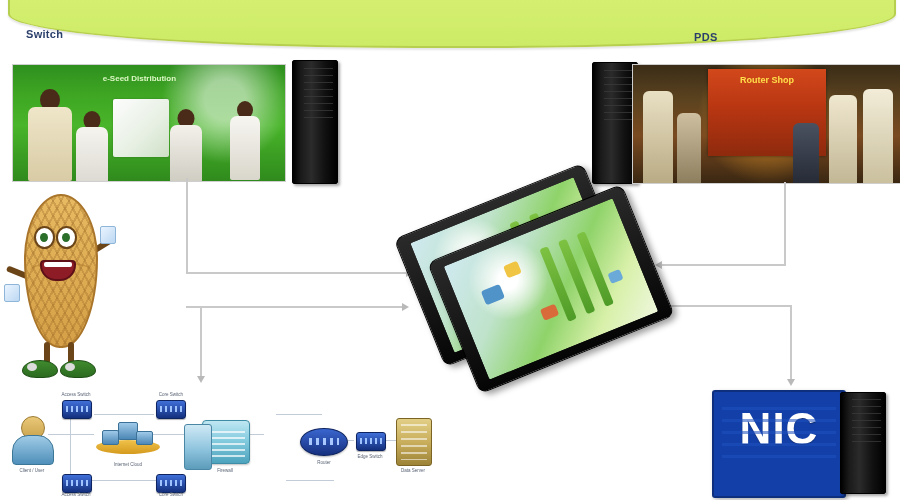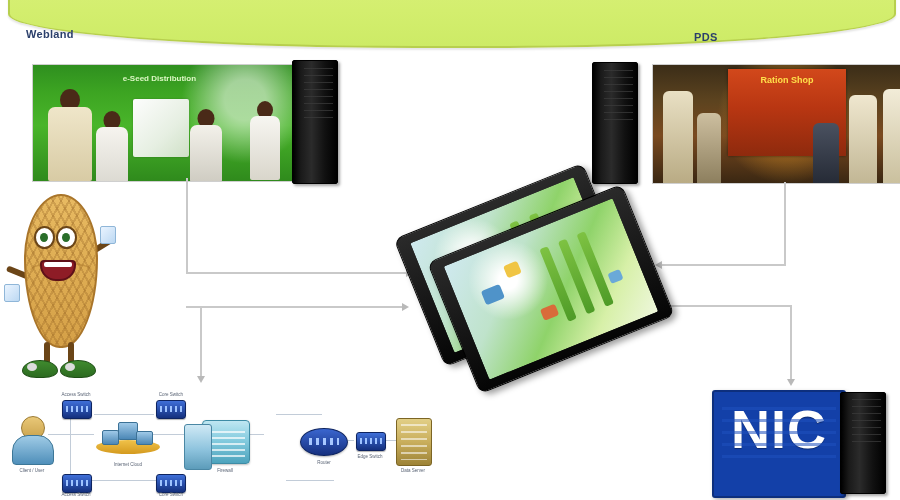--- a/index.html
+++ b/index.html
@@ -22,21 +22,21 @@
 
   
   .sec-label{
     position:absolute;font-size:11px;font-weight:bold;color:#2b3f6b;
     letter-spacing:.3px;white-space:nowrap;
   }
   .lbl-webland{left:26px;top:28px;}
   .lbl-pds{left:694px;top:31px;}
 
   
-  .photo{position:absolute;overflow:hidden;border:1px solid #cfcfcf;margin-left:20px;}
+  .photo{position:absolute;overflow:hidden;border:1px solid #cfcfcf;}
   .photo-webland{
     left:12px;top:64px;width:272px;height:116px;
     background:
       radial-gradient(circle at 78% 30%, rgba(255,255,255,.55) 0 9%, rgba(255,255,255,0) 28%),
       linear-gradient(180deg,#2f8f1f 0%,#3da522 24%,#49b52a 52%,#2f8a1c 100%);
   }
   .ph-txt{
     position:absolute;left:33%;top:9px;font-size:8px;font-weight:bold;
     color:#eaffd2;white-space:nowrap;opacity:.92;
   }
@@ -164,21 +164,21 @@
   
   .nic{
     position:absolute;left:712px;top:390px;width:130px;height:104px;
     background:linear-gradient(180deg,#1746b5 0%,#1340a8 70%,#0f3governor 100%);
     background-color:#1340a8;border:2px solid #0d2f7d;border-radius:3px;
     box-shadow:2px 2px 4px rgba(0,0,0,.3);
   }
   .nic-logo{
     position:absolute;left:8px;top:6px;right:8px;height:62px;
     display:flex;align-items:center;justify-content:center;
-    font-size:54px;font-weight:bold;color:#ffffff;letter-spacing:1px;
+    font-size:44px;font-weight:bold;color:#ffffff;letter-spacing:1px;
     line-height:1;text-shadow:0 1px 1px rgba(0,0,0,.35);
   }
   .nic-logo::before{
     content:"";position:absolute;inset:0;
     background:repeating-linear-gradient(180deg, rgba(255,255,255,0) 0 9px, rgba(30,80,190,.55) 9px 12px);
     pointer-events:none;
   }
   .nic-bar{
     position:absolute;left:6px;right:6px;bottom:5px;height:26px;
     background:linear-gradient(180deg,#1c4fc4,#14399c);
@@ -270,21 +270,21 @@
 </style>
 </head>
 <body>
 
 <div id="stage">
 
   <div class="banner">
     
   </div>
 
-  <div class="sec-label lbl-webland">Webland</div>
+  <div class="sec-label lbl-webland">Switch</div>
   <div class="sec-label lbl-pds">PDS</div>
 
   <div class="photo photo-webland">
     <div class="ph-txt">e-Seed Distribution</div>
     <div class="person" style="left:14px;width:46px;height:92px;">
       <div class="head" style="width:20px;height:22px;top:0;"></div>
       <div class="body" style="width:44px;height:74px;top:18px;background:linear-gradient(180deg,#efe6c9,#d8cba4);"></div>
     </div>
     <div class="person" style="left:62px;width:34px;height:70px;">
       <div class="head" style="width:17px;height:19px;top:0;"></div>
@@ -300,21 +300,21 @@
       <div class="body" style="width:30px;height:64px;top:15px;background:linear-gradient(180deg,#f7f6f1,#d9d6cb);"></div>
     </div>
   </div>
 
   <div class="tower tower-webland"></div>
 
   <div class="tower tower-pds"></div>
 
   <div class="photo photo-pds">
     <div class="pds-banner-sign">
-      <div class="pds-sign-txt">Ration Shop</div>
+      <div class="pds-sign-txt">Router Shop</div>
     </div>
     <div class="pds-fig" style="left:10px;width:30px;height:92px;background:linear-gradient(180deg,#e9e0c4,#b9ab84);"></div>
     <div class="pds-fig" style="left:44px;width:24px;height:70px;background:linear-gradient(180deg,#cdbfa0,#8d7f5e);"></div>
     <div class="pds-fig" style="left:160px;width:26px;height:60px;background:linear-gradient(180deg,#4a5160,#262b36);"></div>
     <div class="pds-fig" style="left:196px;width:28px;height:88px;background:linear-gradient(180deg,#efe7cf,#c2b795);"></div>
     <div class="pds-fig" style="left:230px;width:30px;height:94px;background:linear-gradient(180deg,#f2ecd8,#cac09e);"></div>
   </div>
 
   <div class="mascot">
     <div class="arm l"></div>

